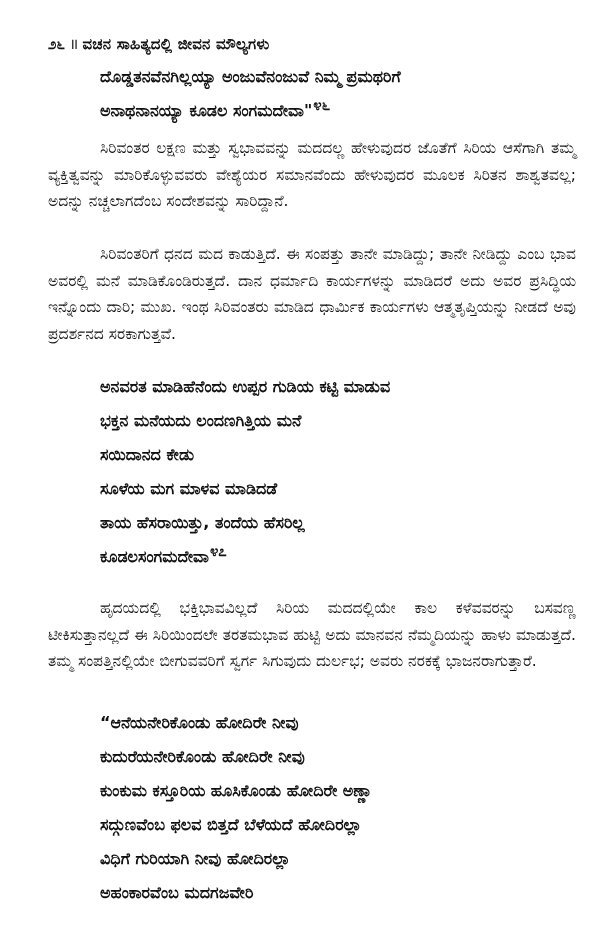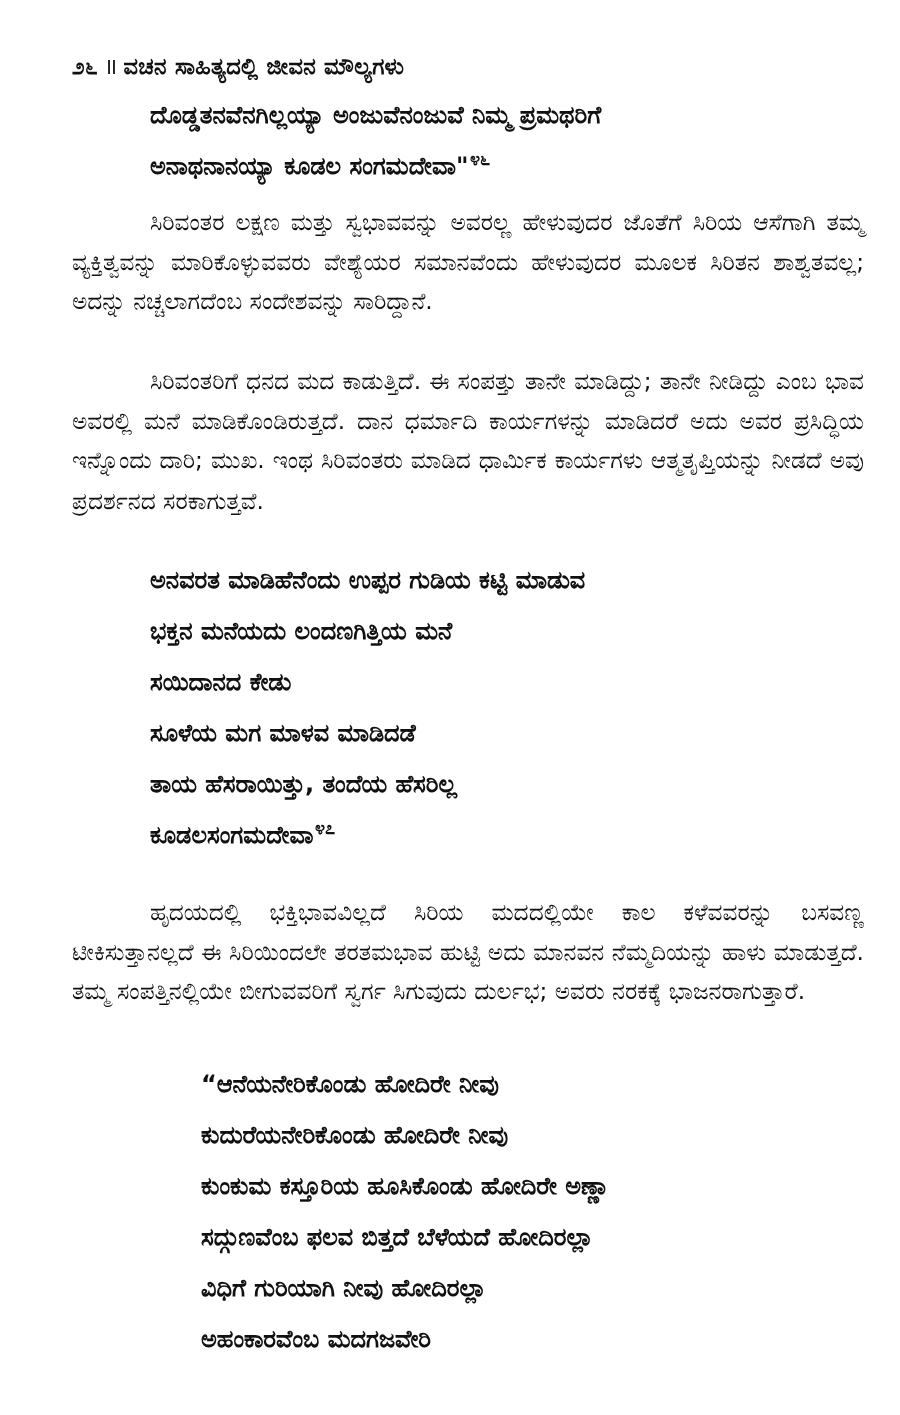--- a/index.html
+++ b/index.html
@@ -41,57 +41,57 @@
     font-weight: bold;
     font-size: 16px;
     line-height: 34px;
     white-space: nowrap;
   }
   .verse .line {
     display: block;
     height: 34px;
   }
   .fn {
-    font-size: 12px;
+    font-size: 15px;
     vertical-align: super;
     line-height: 0;
     margin-left: 1px;
   }
   .prose {
     position: absolute;
     left: 48px;
     width: 528px;
     font-size: 15.5px;
     line-height: 26.5px;
     text-align: justify;
     text-indent: 52px;
     margin: 0;
   }
   #verse-1 { top: 60px; }
   #para-1  { top: 135px; }
   #para-2  { top: 241px; }
   #verse-2 { top: 370px; }
   #para-3  { top: 595px; }
-  #verse-3 { top: 706px; margin-left: 34px; }
+  #verse-3 { top: 706px; }
 </style>
 </head>
 <body>
 
 <div class="page">
 
   <div class="running-head">
     <span>೨೬</span><span class="sep">॥</span><span>ವಚನ ಸಾಹಿತ್ಯದಲ್ಲಿ ಜೀವನ ಮೌಲ್ಯಗಳು</span>
   </div>
 
   <div class="verse" id="verse-1">
     <span class="line">ದೊಡ್ಡತನವೆನಗಿಲ್ಲಯ್ಯಾ ಅಂಜುವೆನಂಜುವೆ ನಿಮ್ಮ ಪ್ರಮಥರಿಗೆ</span>
     <span class="line"><span>ಅನಾಥನಾನಯ್ಯಾ ಕೂಡಲ ಸಂಗಮದೇವಾ"</span><span class="fn">೪೬</span></span>
   </div>
 
-  <p class="prose" id="para-1">ಸಿರಿವಂತರ ಲಕ್ಷಣ ಮತ್ತು ಸ್ವಭಾವವನ್ನು ಅವರಲ್ಣ ಹೇಳುವುದರ ಜೊತೆಗೆ ಸಿರಿಯ ಆಸೆಗಾಗಿ ತಮ್ಮ ವ್ಯಕ್ತಿತ್ವವನ್ನು ಮಾರಿಕೊಳ್ಳುವವರು ವೇಶ್ಯೆಯರ ಸಮಾನವೆಂದು ಹೇಳುವುದರ ಮೂಲಕ ಸಿರಿತನ ಶಾಶ್ವತವಲ್ಲ; ಅದನ್ನು ನಚ್ಚಲಾಗದೆಂಬ ಸಂದೇಶವನ್ನು ಸಾರಿದ್ದಾನೆ.</p>
+  <p class="prose" id="para-1">ಸಿರಿವಂತರ ಲಕ್ಷಣ ಮತ್ತು ಸ್ವಭಾವವನ್ನು ಮದದಲ್ಣ ಹೇಳುವುದರ ಜೊತೆಗೆ ಸಿರಿಯ ಆಸೆಗಾಗಿ ತಮ್ಮ ವ್ಯಕ್ತಿತ್ವವನ್ನು ಮಾರಿಕೊಳ್ಳುವವರು ವೇಶ್ಯೆಯರ ಸಮಾನವೆಂದು ಹೇಳುವುದರ ಮೂಲಕ ಸಿರಿತನ ಶಾಶ್ವತವಲ್ಲ; ಅದನ್ನು ನಚ್ಚಲಾಗದೆಂಬ ಸಂದೇಶವನ್ನು ಸಾರಿದ್ದಾನೆ.</p>
 
   <p class="prose" id="para-2">ಸಿರಿವಂತರಿಗೆ ಧನದ ಮದ ಕಾಡುತ್ತಿದೆ. ಈ ಸಂಪತ್ತು ತಾನೇ ಮಾಡಿದ್ದು; ತಾನೇ ನೀಡಿದ್ದು ಎಂಬ ಭಾವ ಅವರಲ್ಲಿ ಮನೆ ಮಾಡಿಕೊಂಡಿರುತ್ತದೆ. ದಾನ ಧರ್ಮಾದಿ ಕಾರ್ಯಗಳನ್ನು ಮಾಡಿದರೆ ಅದು ಅವರ ಪ್ರಸಿದ್ಧಿಯ ಇನ್ನೊಂದು ದಾರಿ; ಮುಖ. ಇಂಥ ಸಿರಿವಂತರು ಮಾಡಿದ ಧಾರ್ಮಿಕ ಕಾರ್ಯಗಳು ಆತ್ಮತೃಪ್ತಿಯನ್ನು ನೀಡದೆ ಅವು ಪ್ರದರ್ಶನದ ಸರಕಾಗುತ್ತವೆ.</p>
 
   <div class="verse" id="verse-2">
     <span class="line">ಅನವರತ ಮಾಡಿಹೆನೆಂದು ಉಪ್ಪರ ಗುಡಿಯ ಕಟ್ಟಿ ಮಾಡುವ</span>
     <span class="line">ಭಕ್ತನ ಮನೆಯದು ಲಂದಣಗಿತ್ತಿಯ ಮನೆ</span>
     <span class="line">ಸಯಿದಾನದ ಕೇಡು</span>
     <span class="line">ಸೂಳೆಯ ಮಗ ಮಾಳವ ಮಾಡಿದಡೆ</span>
     <span class="line">ತಾಯ ಹೆಸರಾಯಿತ್ತು, ತಂದೆಯ ಹೆಸರಿಲ್ಲ</span>
     <span class="line"><span>ಕೂಡಲಸಂಗಮದೇವಾ</span><span class="fn">೪೭</span></span>

